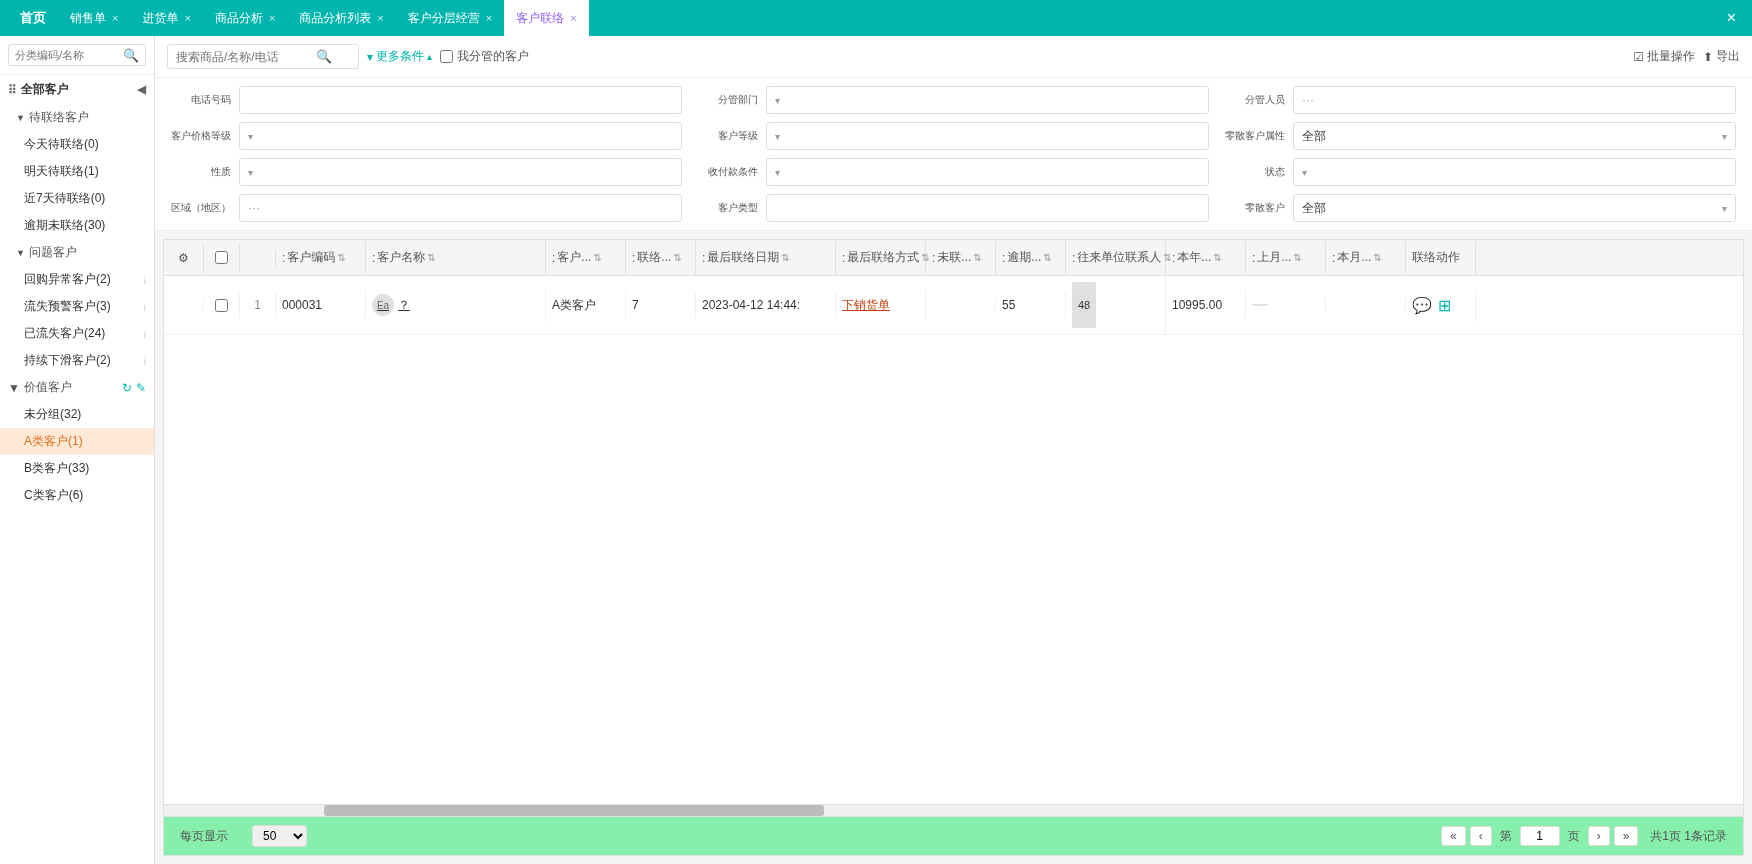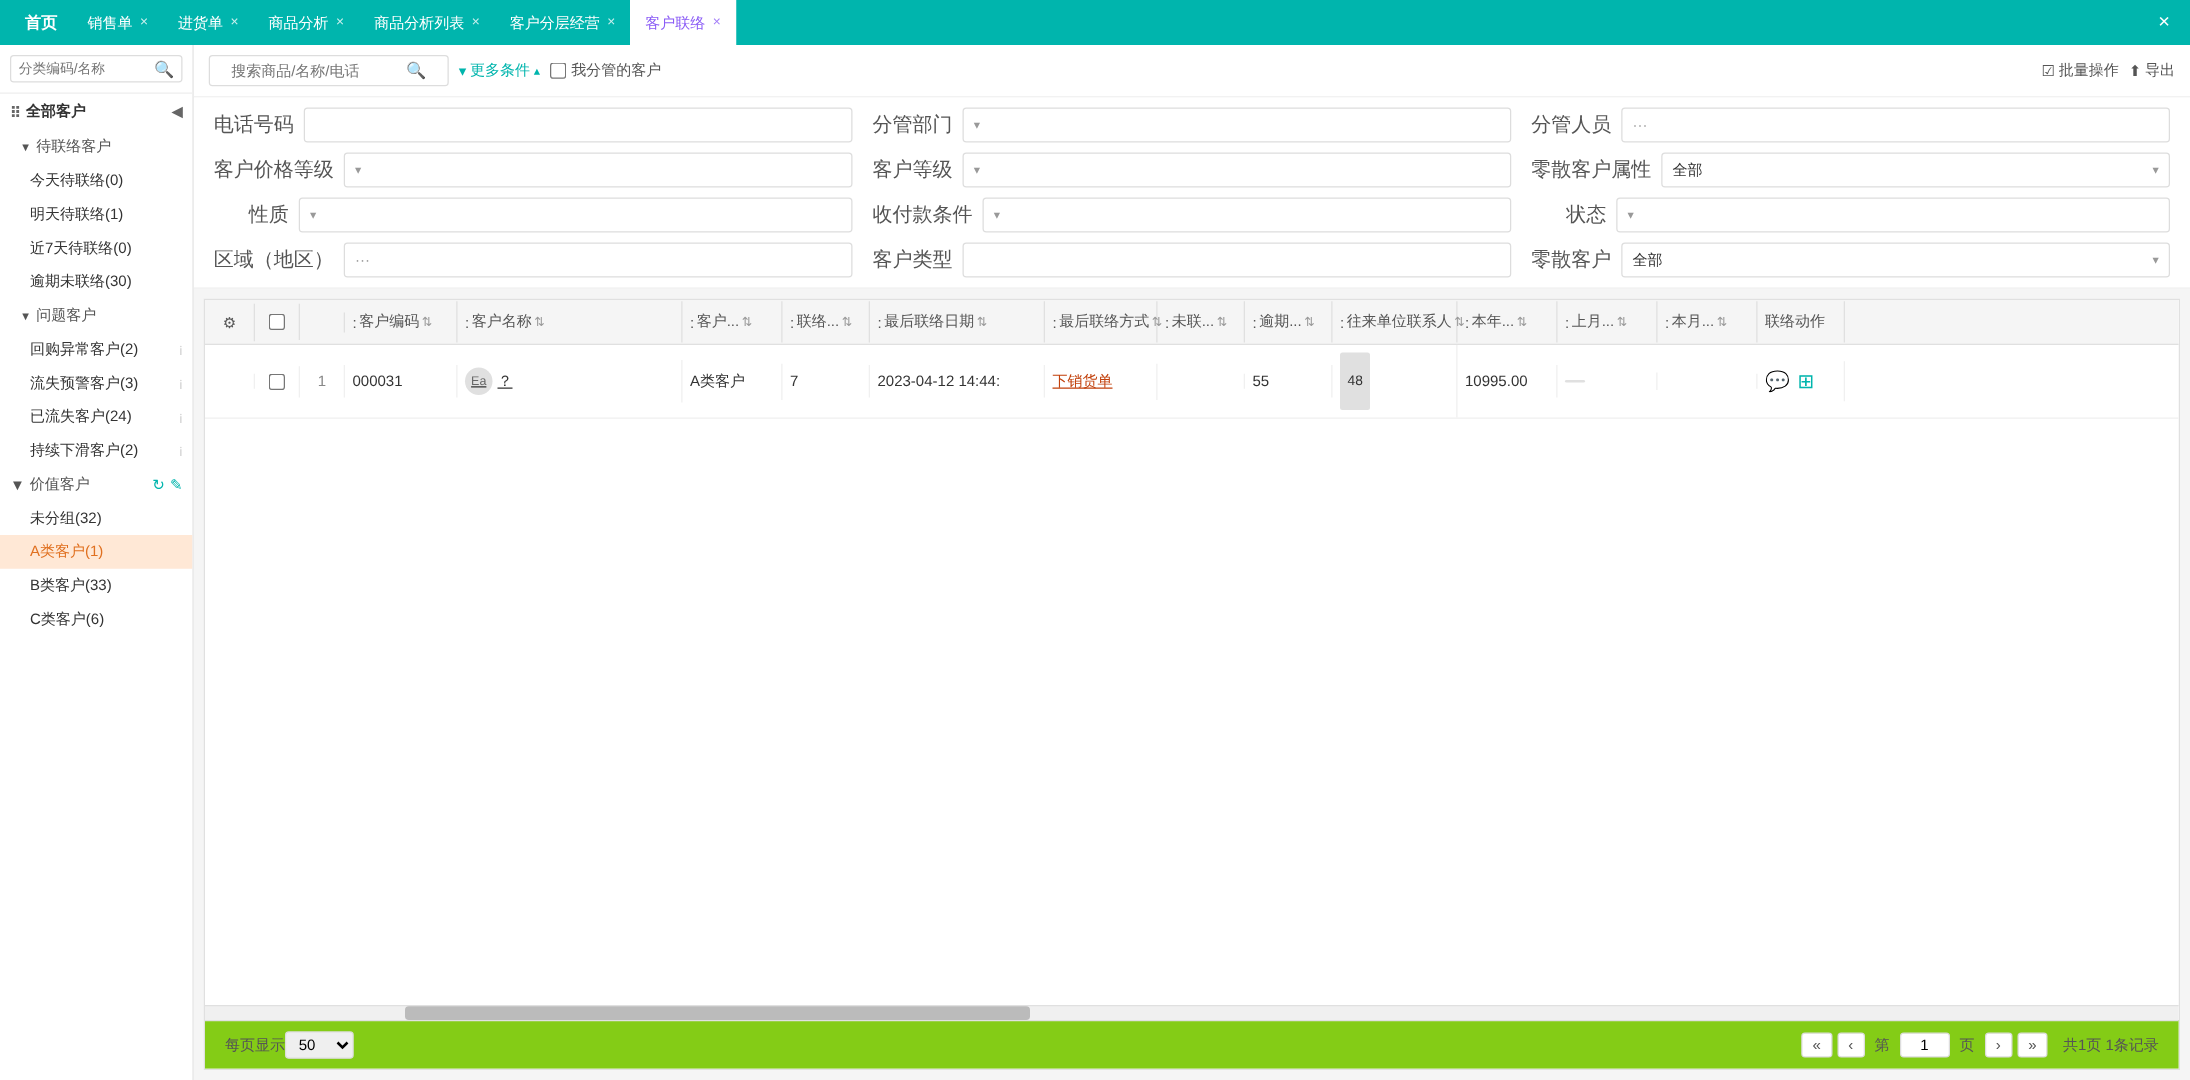--- a/index.html
+++ b/index.html
@@ -158,21 +158,20 @@
       gap: 8px;
       border-bottom: 1px solid #eee;
     }
     .filter-search {
       display: flex;
       align-items: center;
       border: 1px solid #ddd;
       border-radius: 3px;
       padding: 4px 8px;
       width: 192px;
-      justify-content: center;
     }
     .filter-search input {
       border: none;
       outline: none;
       font-size: 12px;
       width: 140px;
       color: #999;
     }
     .filter-more {
       display: flex;
@@ -228,21 +227,21 @@
       display: flex;
       align-items: center;
       flex: 1;
       gap: 8px;
     }
     .filter-label {
       color: #555;
       white-space: nowrap;
       min-width: 60px;
       text-align: right;
-      font-size: 16px;
+      font-size: 10px;
     }
     .filter-input {
       flex: 1;
       border: 1px solid #ddd;
       border-radius: 3px;
       padding: 4px 8px;
       font-size: 12px;
       outline: none;
       display: flex;
       align-items: center;
@@ -346,26 +345,26 @@
     .td.year-col { width: 80px; }
     .td.lastmonth-col { width: 80px; }
     .td.thismonth-col { width: 80px; }
     .td.action-col { width: 70px; }
 
     .link-text { color: #c2410c; cursor: pointer; text-decoration: underline; }
     .name-avatar { width: 22px; height: 22px; background: #e0e0e0; border-radius: 50%; margin-right: 4px; display: flex; align-items: center; justify-content: center; font-size: 10px; color: #666; flex-shrink: 0; }
 
     
     .pagination {
-      background: #84cc16;
+      background: #86efac;
       border-top: 1px solid #e0e0e0;
       padding: 8px 16px;
       display: flex;
       align-items: center;
-      gap: 0;
+      gap: 24px;
     }
     .page-size-label { color: #555; }
     .page-size-select {
       border: 1px solid #ddd;
       border-radius: 3px;
       padding: 2px 6px;
       font-size: 12px;
       cursor: pointer;
     }
     .page-nav {

